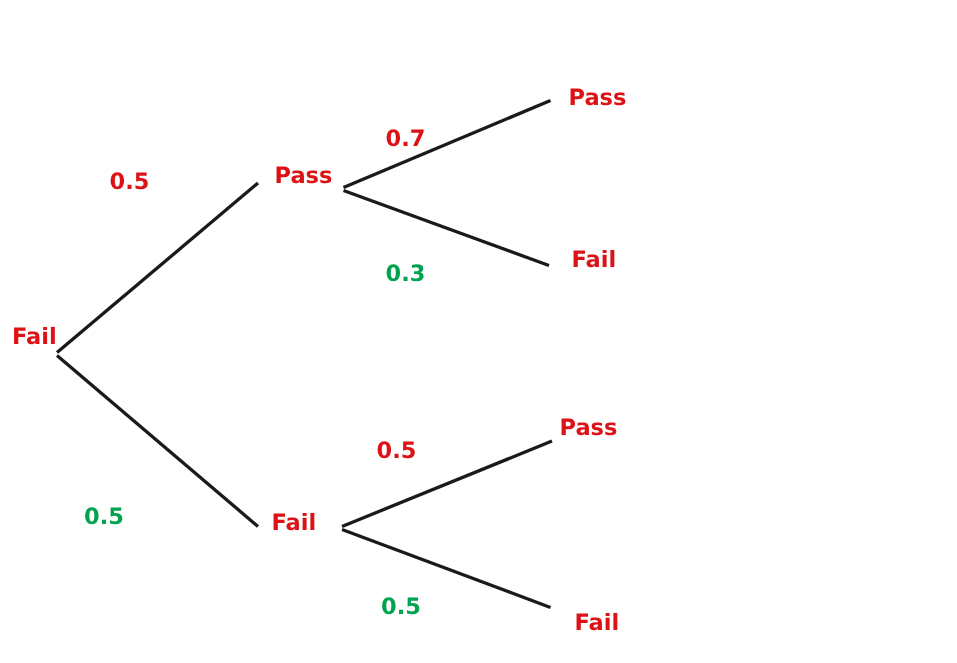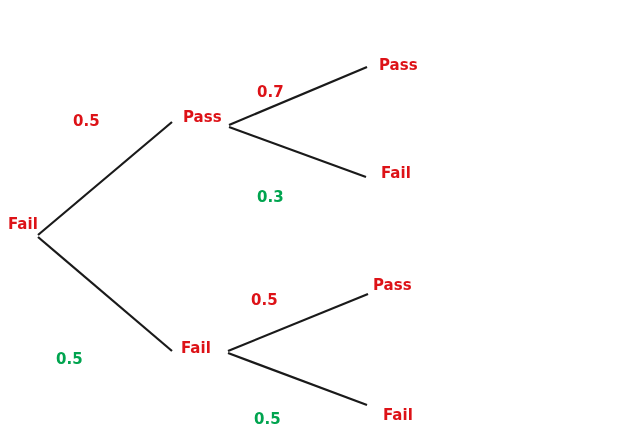--- a/index.html
+++ b/index.html
@@ -22,21 +22,21 @@
   }
   .lbl {
     position: absolute;
     font-weight: bold;
     font-size: 15px;
     line-height: 1;
     white-space: nowrap;
     user-select: none;
   }
   .red   { color: #dd1217; }
-  .green { color: #00a44f; margin-top: 15px; }
+  .green { color: #00a44f; }
 </style>
 </head>
 <body>
 
 <div class="canvas">
 
   <svg class="edges" width="638" height="442" viewBox="0 0 638 442">
     <line x1="38" y1="235" x2="172" y2="122" stroke="#1a1a1a" stroke-width="2.2"></line>
     <line x1="38" y1="237" x2="172" y2="351" stroke="#1a1a1a" stroke-width="2.2"></line>
     <line x1="229" y1="125" x2="367" y2="67" stroke="#1a1a1a" stroke-width="2.2"></line>

